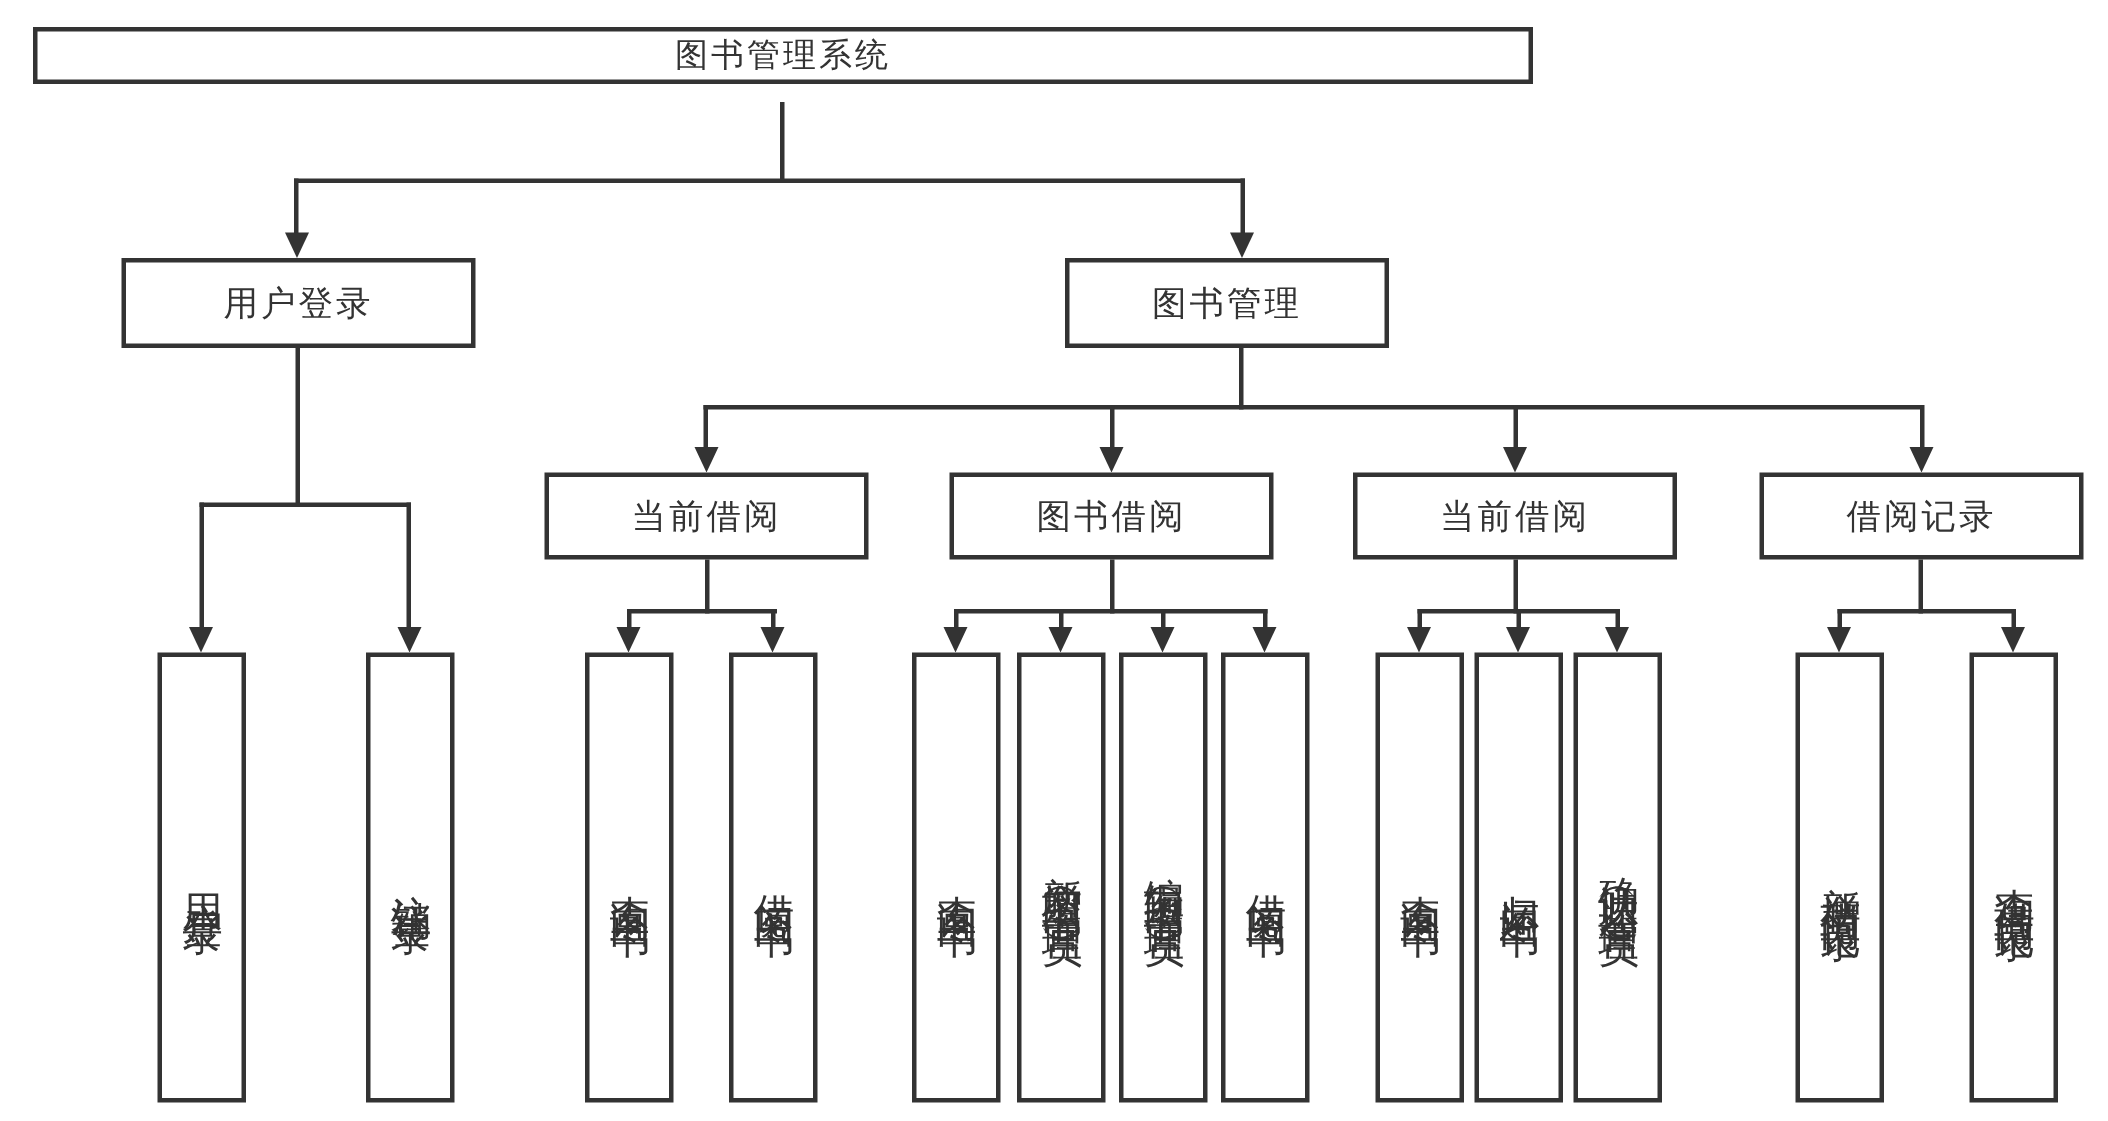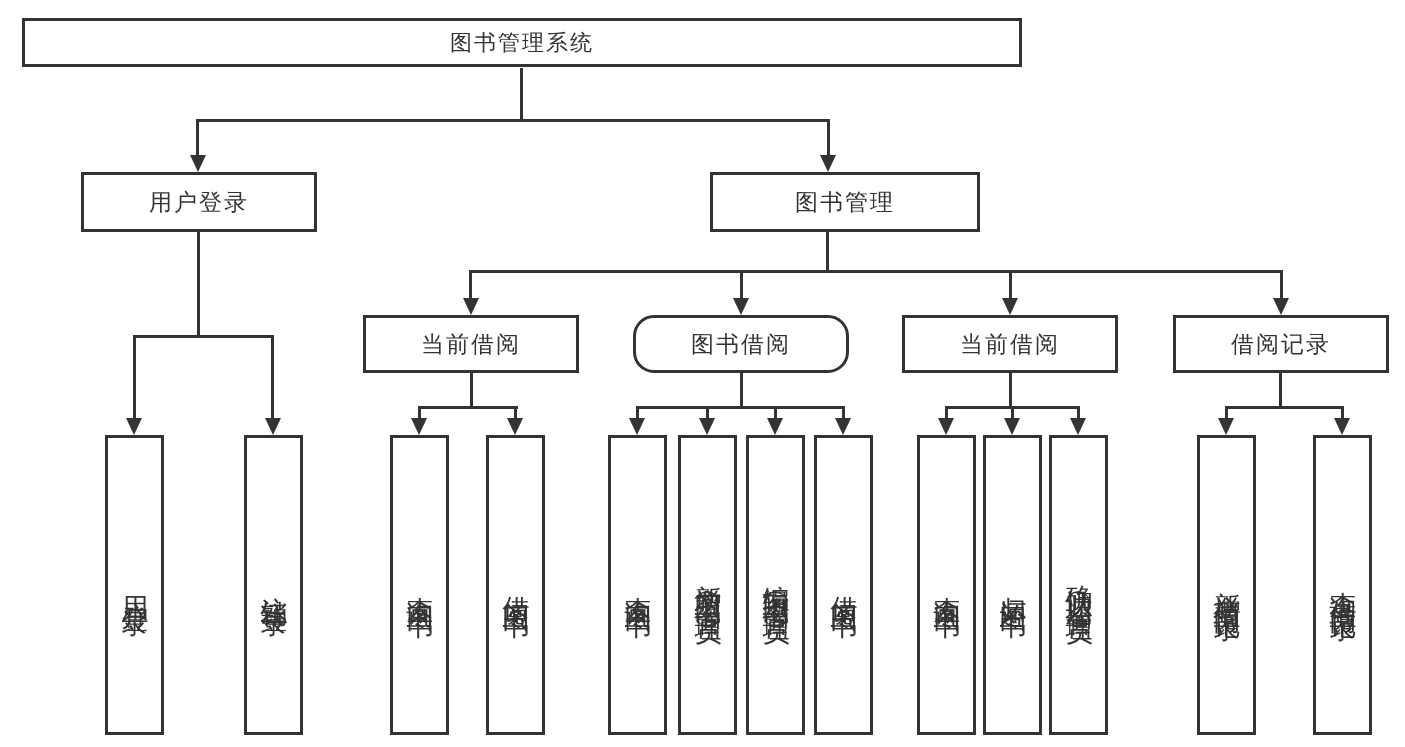--- a/index.html
+++ b/index.html
@@ -12,25 +12,25 @@
   .leaf{position:absolute;box-sizing:border-box;border:3px solid #333333;background:#ffffff;
         display:flex;align-items:center;justify-content:center;width:59px;height:300px;top:435px;}
   .vtext{writing-mode:vertical-rl;text-orientation:mixed;font-size:27px;letter-spacing:5px;
          color:#333333;line-height:1;white-space:nowrap;}
   
   .vl{position:absolute;width:3px;background:#333333;}
   .hl{position:absolute;height:3px;background:#333333;}
   .arr{position:absolute;width:0;height:0;border-left:8px solid transparent;
        border-right:8px solid transparent;border-top:17px solid #333333;}
   
-  #r0{left:22px;top:18px;width:1000px;height:49px;font-size:22px;}
+  #r0{left:22px;top:18px;width:1000px;height:38px;font-size:22px;}
   #b1{left:81px;top:172px;width:236px;height:60px;}
-  #b2{left:710px;top:172px;width:270px;height:60px;}
+  #b2{left:710px;top:172px;width:216px;height:60px;}
   #g1{left:363px;top:315px;width:216px;height:58px;}
-  #g2{left:633px;top:315px;width:216px;height:58px;border-radius:21px;}
+  #g2{left:633px;top:315px;width:216px;height:58px;}
   #g3{left:902px;top:315px;width:216px;height:58px;}
   #g4{left:1173px;top:315px;width:216px;height:58px;}
   #l1{left:105px;}  #l2{left:244px;}
   #l3{left:390px;}  #l4{left:486px;}
   #l5{left:608px;}  #l6{left:678px;}  #l7{left:746px;}  #l8{left:814px;}
   #l9{left:917px;}  #l10{left:983px;} #l11{left:1049px;}
   #l12{left:1197px;} #l13{left:1313px;}
   #watermark{position:absolute;right:6px;top:714px;font-size:22px;color:#a8a8a8;
              letter-spacing:1px;}
 </style>

